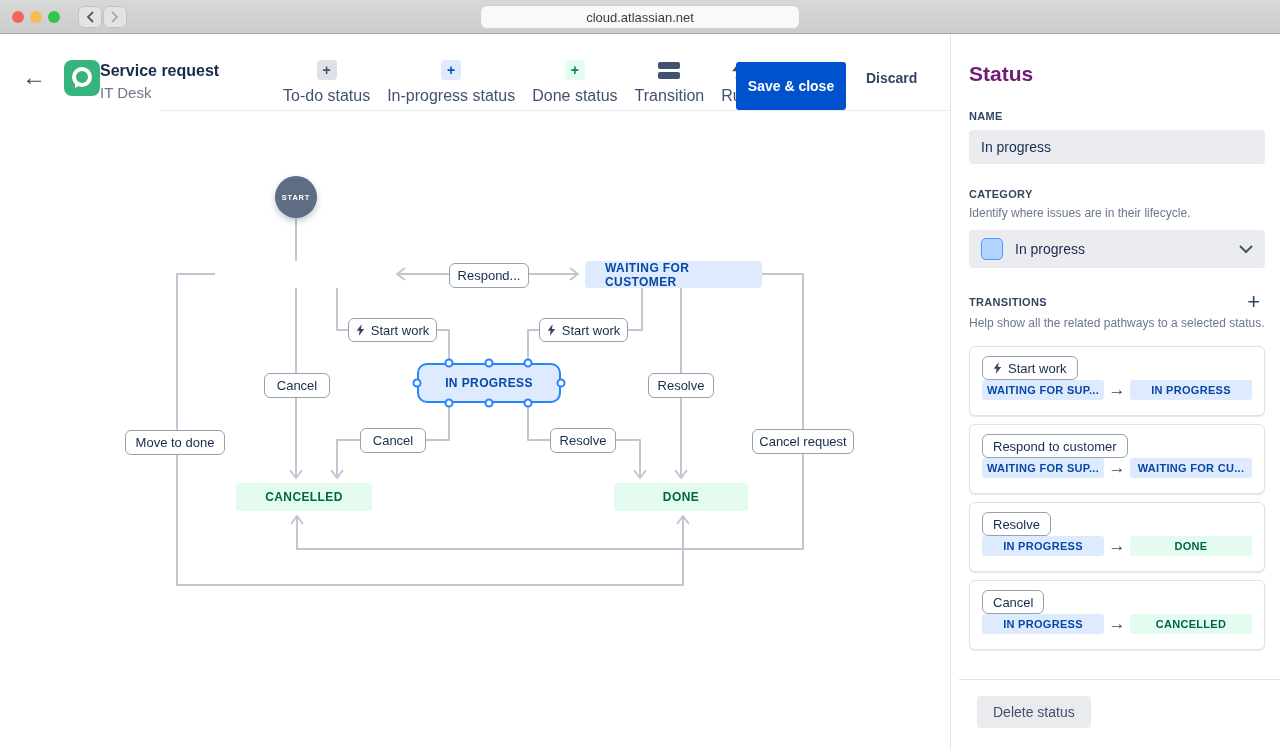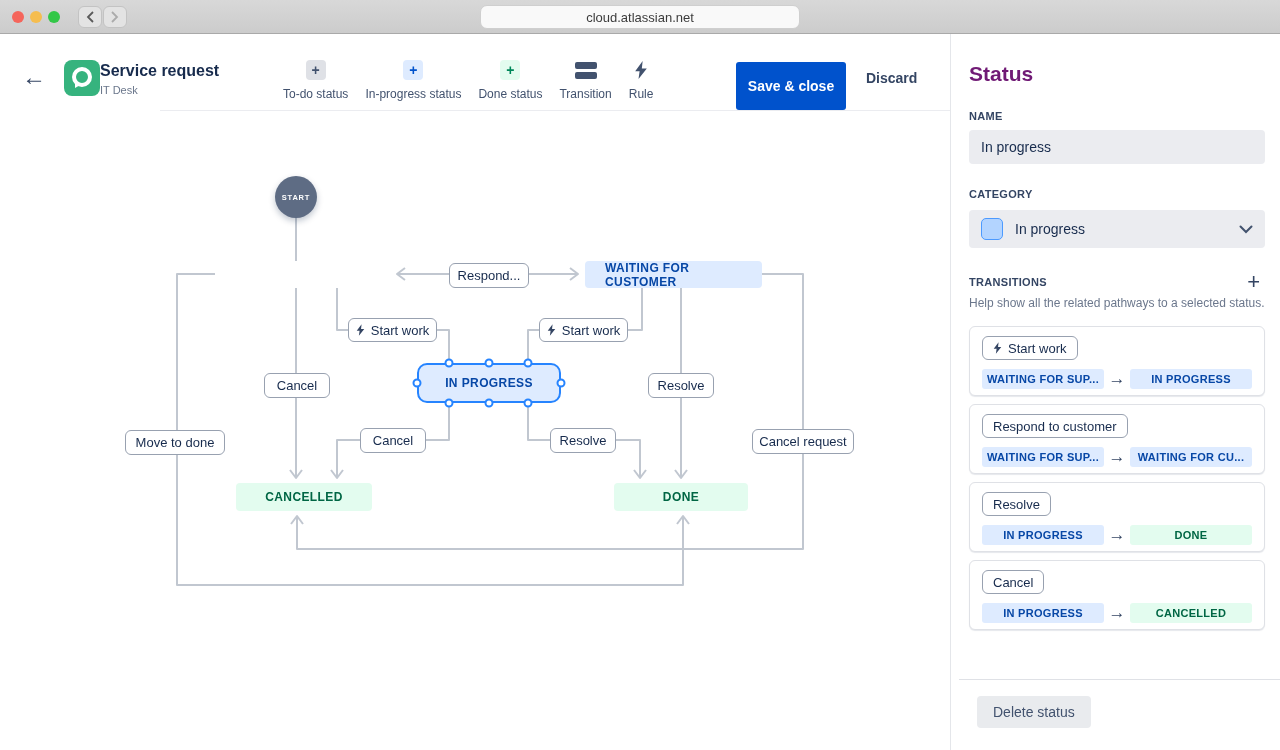--- a/index.html
+++ b/index.html
@@ -23,31 +23,31 @@
   
   .app { position:absolute; left:0; top:34px; width:1280px; height:716px; background:#fff; }
 
   
   .apphdr { position:absolute; left:0; top:0; width:950px; height:76px; background:#fff; z-index:5; }
   .hdr-divider { position:absolute; left:160px; top:76px; width:790px; height:1px; background:#ebecf0; }
   .backarrow { position:absolute; left:22px; top:31px; width:26px; height:26px; color:#344563;
                font-size:24px; line-height:24px; cursor:pointer; }
   .appicon { position:absolute; left:64px; top:26px; width:36px; height:36px; border-radius:8px; background:#36b37e; }
   .hdr-title { position:absolute; left:100px; top:28px; font-size:16px; font-weight:700; color:#172b4d; }
-  .hdr-sub   { position:absolute; left:100px; top:50px; font-size:11px; color:#6b778c; }
+  .hdr-sub   { position:absolute; left:100px; top:50px; font-size:15px; color:#6b778c; }
   .toolbar { position:absolute; left:283px; top:26px; display:flex; gap:17px; align-items:flex-start; }
   .tbitem { display:flex; flex-direction:column; align-items:center; gap:7px; cursor:pointer; }
   .tbbadge { width:20px; height:20px; border-radius:4px; display:flex; align-items:center; justify-content:center;
              font-size:14px; font-weight:700; }
   .tbbadge.gray { background:#dfe1e6; color:#42526e; }
   .tbbadge.blue { background:#deebff; color:#0052cc; }
   .tbbadge.green{ background:#e3fcef; color:#00875a; }
   .tbicon { width:24px; height:20px; display:flex; flex-direction:column; align-items:center; justify-content:center; gap:3px; }
   .tbbar { width:22px; height:7px; border-radius:2px; background:#42526e; }
-  .tblabel { font-size:12px; color:#42526e; white-space:nowrap; }
+  .tblabel { font-size:16px; color:#42526e; white-space:nowrap; }
   .savebtn { position:absolute; left:736px; top:28px; width:110px; height:48px; background:#0052cc; color:#fff;
              border:none; border-radius:3px; font-size:14px; font-weight:700; font-family:inherit; cursor:pointer; }
   .discardbtn { position:absolute; left:856px; top:28px; height:32px; padding:0 10px; background:transparent; border:none;
                 color:#344563; font-size:14px; font-weight:700; font-family:inherit; cursor:pointer; }
 
   
   .canvas { position:absolute; left:0; top:0; width:950px; height:716px; }
   .edges { position:absolute; left:0; top:0; z-index:1; }
   .node { position:absolute; z-index:2; display:flex; align-items:center; justify-content:center;
           font-size:12px; font-weight:700; letter-spacing:.4px; border-radius:4px; cursor:pointer; }
@@ -81,21 +81,21 @@
   .sb-row { display:flex; align-items:center; justify-content:space-between; margin-top:26px; }
   .plusbtn { font-size:22px; font-weight:400; color:#344563; line-height:16px; cursor:pointer; padding:0 2px; }
   .cbrow { margin-top:14px; display:flex; align-items:center; gap:10px; }
   .checkbox { width:16px; height:16px; border-radius:3px; background:#fafbfc; border:2px solid #dfe1e6; cursor:pointer; }
   .cblabel { font-size:14px; color:#172b4d; }
   .cards { margin-top:16px; display:flex; flex-direction:column; gap:8px; }
   .card { width:296px; height:70px; background:#fff; border:1px solid #dfe1e6; border-radius:6px;
           box-shadow:0 1px 1px rgba(9,30,66,.1); padding:9px 12px; }
   .chip { display:inline-flex; align-items:center; gap:6px; height:24px; padding:0 10px; background:#fff;
           border:1.5px solid #98a1b0; border-radius:6px; font-size:13px; color:#172b4d; cursor:pointer; }
-  .lzrow { margin-top:9px; display:flex; align-items:center; justify-content:space-between; }
+  .lzrow { margin-top:0; display:flex; align-items:center; justify-content:space-between; }
   .lozenge { width:122px; height:20px; border-radius:3px; font-size:11px; font-weight:700; letter-spacing:.3px;
              display:flex; align-items:center; justify-content:center; white-space:nowrap; }
   .lozenge.blue { background:#deebff; color:#0747a6; }
   .lozenge.green{ background:#e3fcef; color:#006644; }
   .lz-arrow { font-size:17px; color:#344563; }
   .sb-footer { position:absolute; left:8px; top:645px; width:330px; height:90px; background:#fff;
                border-top:1px solid #dfe1e6; z-index:4; }
   .delbtn { position:absolute; left:18px; top:16px; height:32px; padding:0 16px; background:#e9ebee; border:none;
             border-radius:4px; font-size:14px; font-weight:500; color:#42526e; font-family:inherit; cursor:pointer; }
 </style>
@@ -280,20 +280,21 @@
     </div>
 
     <div class="sidebar">
       <div class="sb-inner">
         <div class="sb-title">Status</div>
 
         <div class="sb-label">NAME</div>
         <input class="sb-input" type="text" value="In progress" style="">
 
         <div class="sb-label">CATEGORY</div>
+        <div class="sb-desc">Identify where issues are in their lifecycle.</div>
         <div class="sb-select">
           <div class="swatch"></div>
           <div class="sb-select-text">In progress</div>
           <span class="chev">
             <svg width="14" height="9" viewBox="0 0 14 9">
                 <path d="M1.5 1.5 L7 7 L12.5 1.5" fill="none" stroke="#42526e" stroke-width="2" stroke-linecap="round"></path>
               </svg>
           </span>
         </div>
 

